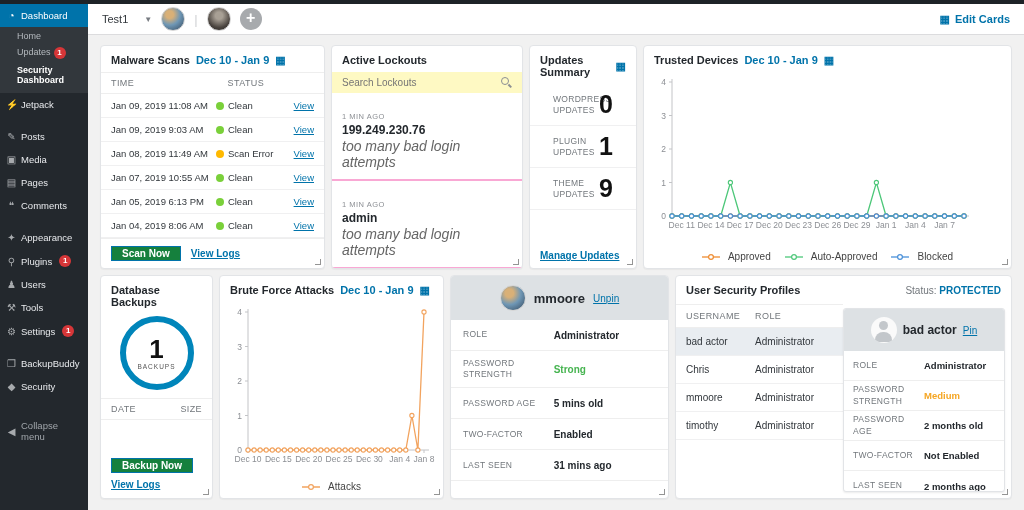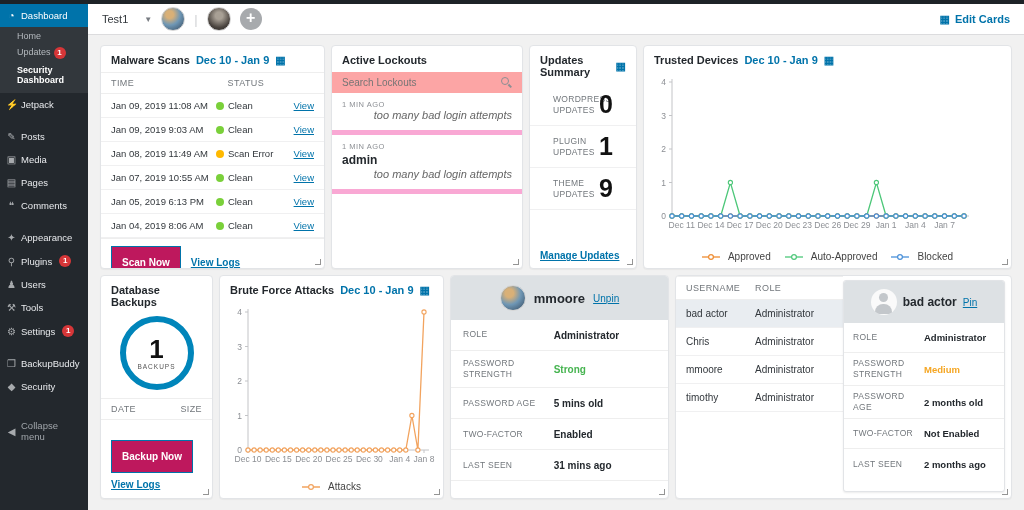--- a/index.html
+++ b/index.html
@@ -49,34 +49,34 @@
 
   
   .mw { width:225px; }
   .t-head { display:flex; padding:5px 10px; font-size:9px; letter-spacing:.4px; color:#72777c; border-top:1px solid #eee; border-bottom:1px solid #eee; }
   .t-row { display:flex; align-items:center; padding:6px 10px; font-size:9.5px; color:#32373c; border-bottom:1px solid #f0f0f1; }
   .col-time { flex:1.35; }
   .col-status { flex:1; display:flex; align-items:center; gap:4px; }
   .dot { width:8px; height:8px; border-radius:50%; flex-shrink:0; }
   .view-link { margin-left:auto; color:#0073aa; text-decoration:underline; font-size:9.5px; cursor:pointer; }
   .card-footer { margin-top:auto; border-top:1px solid #eee; padding:7px 10px; display:flex; align-items:center; gap:10px; flex-shrink:0; }
-  .btn-primary { background:#be185d; border:1px solid #0073aa; color:#fff; font-size:10px; font-weight:600; padding:10px 10px; border-radius:0; cursor:pointer; font-family:inherit; }
+  .btn-primary { background:#15803d; border:1px solid #0073aa; color:#fff; font-size:10px; font-weight:600; padding:1px 10px; border-radius:0; cursor:pointer; font-family:inherit; }
   .link-underline { color:#0073aa; text-decoration:underline; font-size:10px; font-weight:600; cursor:pointer; }
 
   
   .lk { width:192px; }
-  .search-bar { display:flex; align-items:center; background:#fca5a5; padding:5px 10px; gap:6px; }
+  .search-bar { display:flex; align-items:center; background:#fef9c3; padding:5px 10px; gap:6px; }
   .search-bar input { flex:1; border:0; background:transparent; font-size:10px; color:#555; outline:none; font-family:inherit; }
   .search-icon { position:relative; width:11px; height:11px; display:inline-block; flex-shrink:0; }
   .search-icon::before { content:""; position:absolute; width:6px; height:6px; border:1.5px solid #8c8f94; border-radius:50%; left:0; top:0; }
   .search-icon::after { content:""; position:absolute; width:4px; height:1.5px; background:#8c8f94; transform:rotate(45deg); left:6.5px; top:8px; }
-  .lk-item { padding:7px 10px 9px; border-bottom:5px solid #f9a8d4; }
+  .lk-item { padding:19px 10px 9px; border-bottom:2px solid #f9a8d4; }
   .lk-ago { font-size:7.5px; letter-spacing:.5px; color:#8c8f94; }
   .lk-name { font-size:12px; font-weight:bold; color:#23282d; margin:2px 0 1px; }
-  .lk-reason { font-size:11px; font-style:italic; color:#666;text-align:right; }
+  .lk-reason { font-size:14px; font-style:italic; color:#666; }
 
   
   .us { width:108px; }
   .us-row { display:flex; align-items:center; justify-content:space-between; padding:5px 23px; border-bottom:1px solid #f0f0f1; min-height:42px; }
   .us-label { font-size:8.5px; letter-spacing:.3px; color:#72777c; width:56%; line-height:1.25; }
   .us-value { font-size:25px; font-weight:800; color:#111; line-height:1; }
   .us-row.hl { background:#f1f1f1; }
 
   
   .td { flex:1; }
@@ -288,20 +288,21 @@
         <div class="card lk">
           <div class="card-title">
               <span>Active Lockouts</span>
             </div>
           <div class="search-bar">
             <input type="text" placeholder="Search Lockouts" style="">
             <span class="search-icon"></span>
           </div>
           <div class="lk-item">
             <div class="lk-ago">1 MIN AGO</div>
+            <div class="lk-name">199.249.230.76</div>
             <div class="lk-reason">too many bad login attempts</div>
           </div>
           <div class="lk-item">
             <div class="lk-ago">1 MIN AGO</div>
             <div class="lk-name">admin</div>
             <div class="lk-reason">too many bad login attempts</div>
           </div>
           <span class="resize-corner"></span>
         </div>
 
@@ -618,20 +619,27 @@
             <span class="kv-value" style="color: rgb(35, 40, 45);">Enabled</span>
           </div>
           <div class="kv-row">
             <span class="kv-label">LAST SEEN</span>
             <span class="kv-value" style="color: rgb(35, 40, 45);">31 mins ago</span>
           </div>
           <span class="resize-corner"></span>
         </div>
 
         <div class="card usp">
+          <div class="usp-title">
+            <span>User Security Profiles</span>
+            <span class="usp-status">
+              <span>Status:</span>
+              <b style="color: rgb(0, 115, 170);">PROTECTED</b>
+            </span>
+          </div>
           <div class="usp-body">
             <div class="usp-table">
               <div class="u-head">
                 <span class="u-col1">USERNAME</span>
                 <span>ROLE</span>
               </div>
               <div class="u-row selected">
                 <span class="u-col1">bad actor</span>
                 <span>Administrator</span>
               </div>

